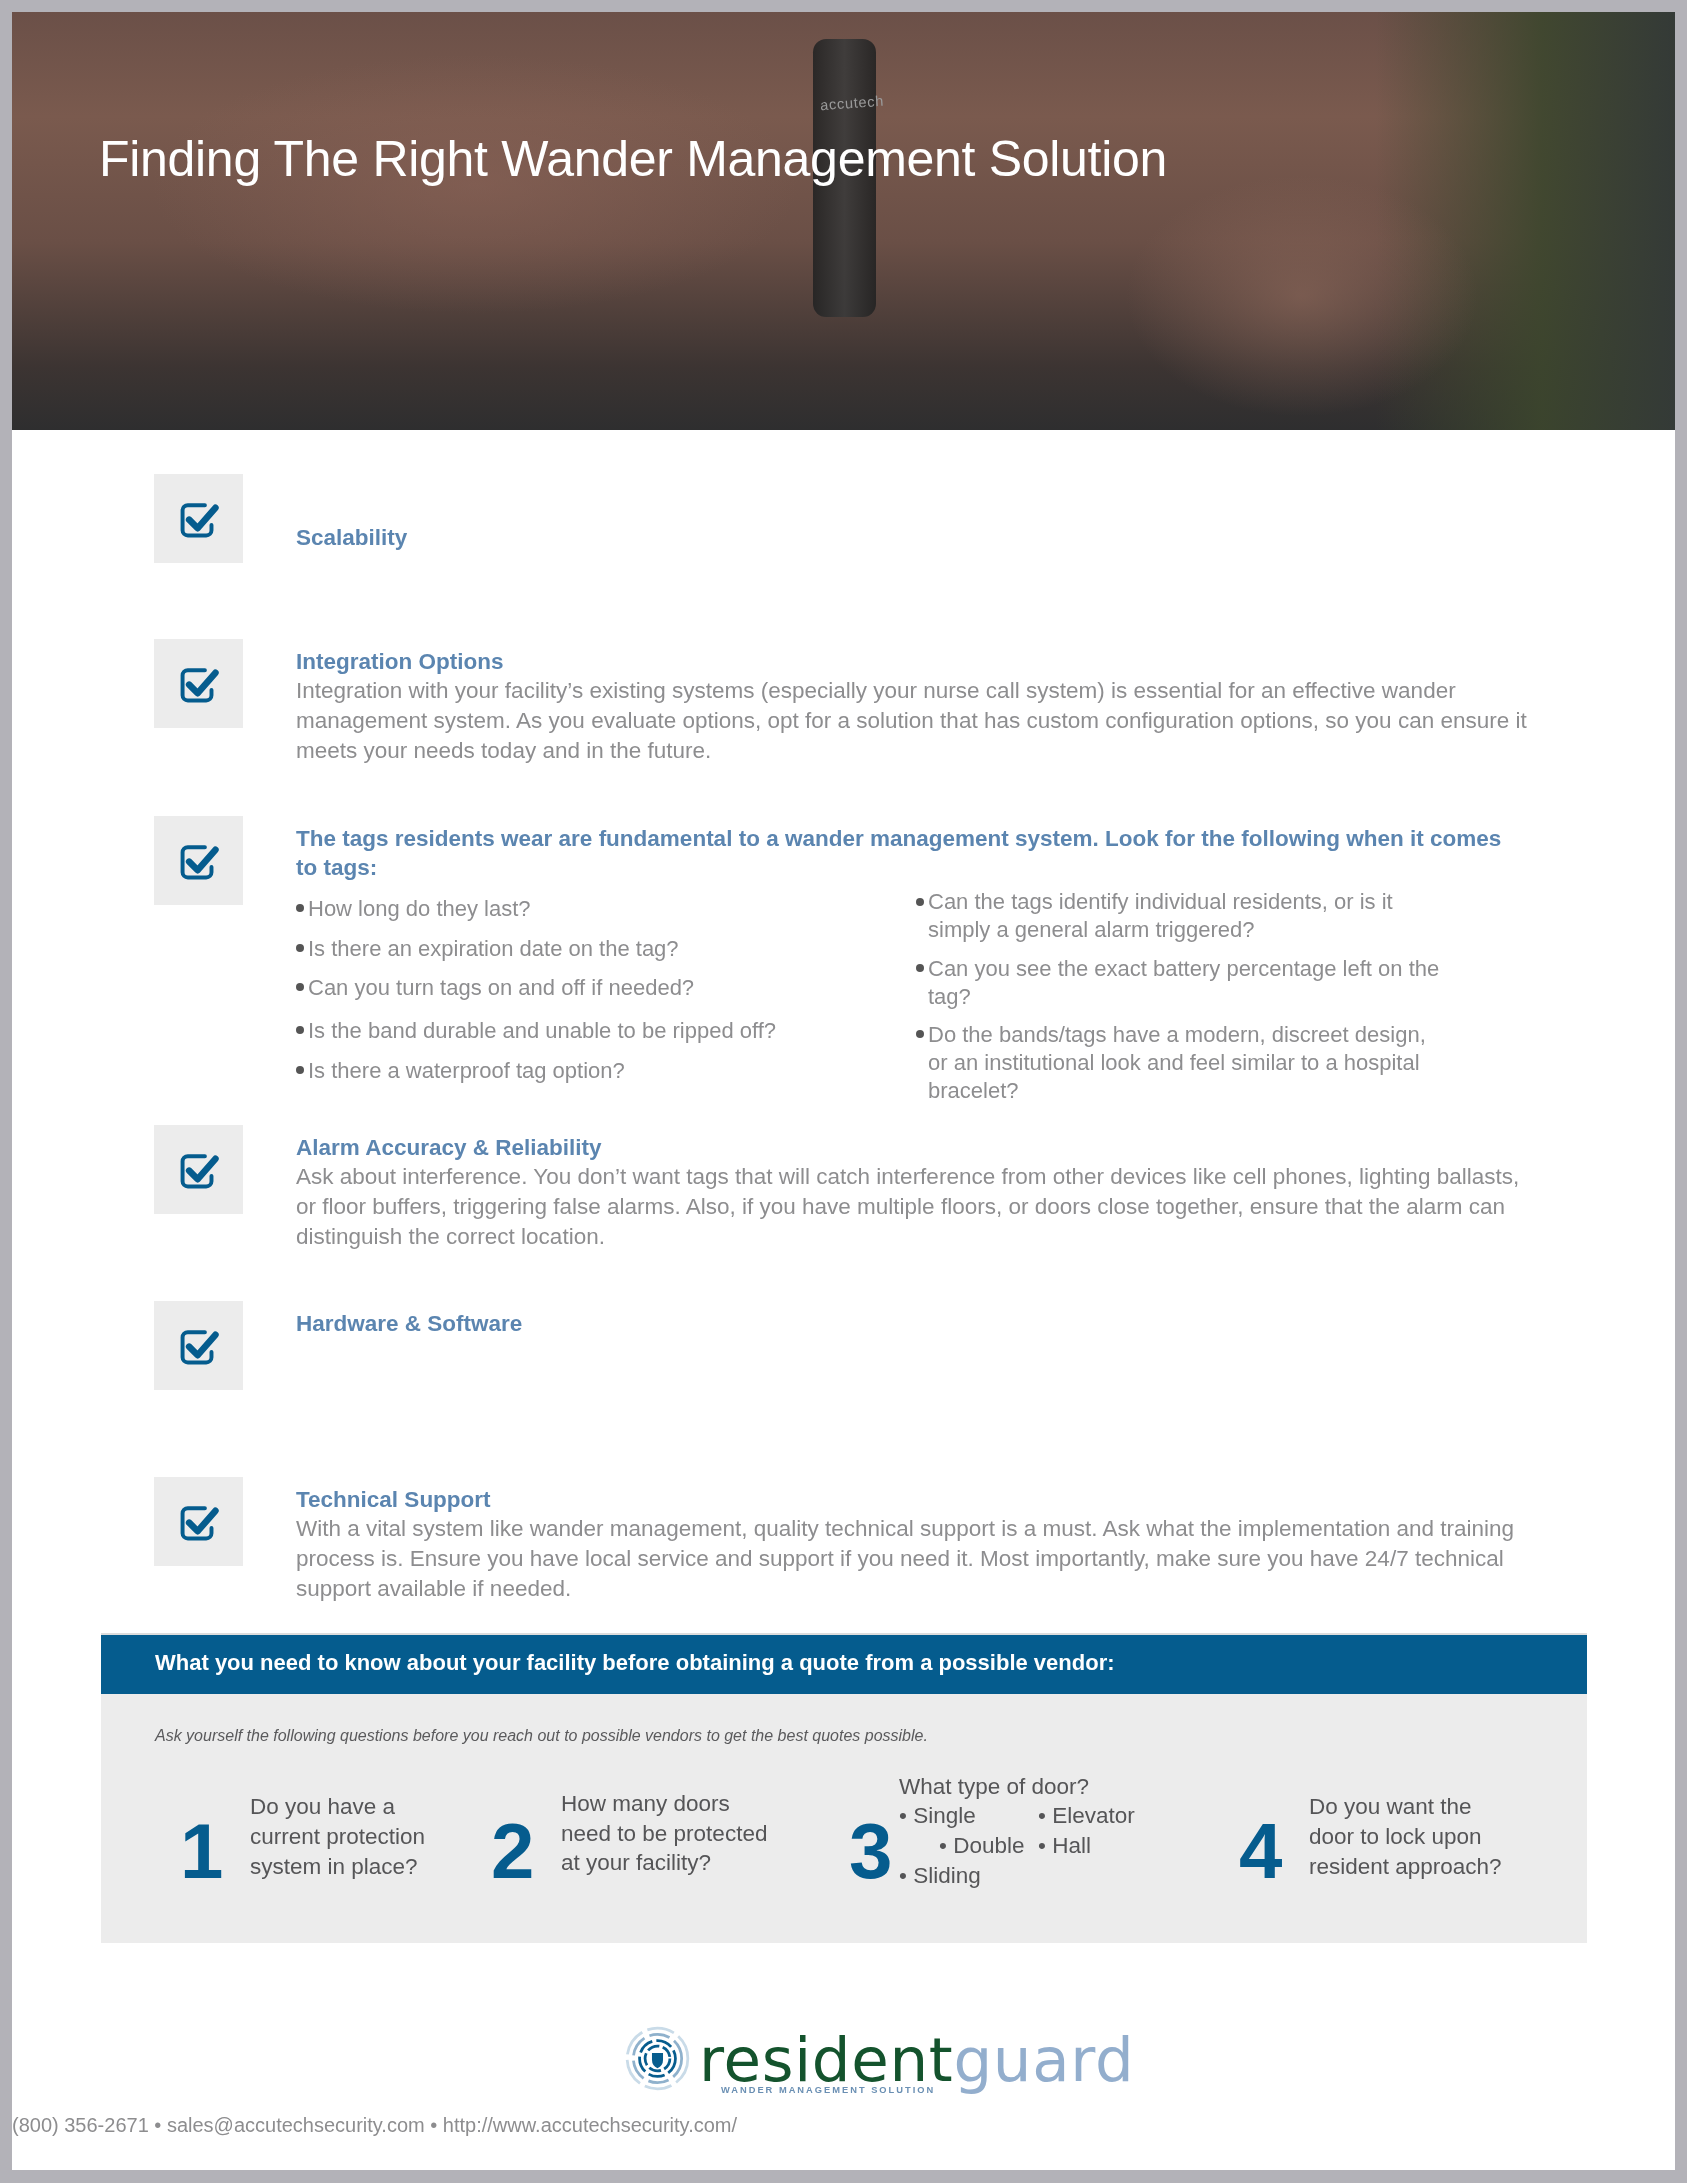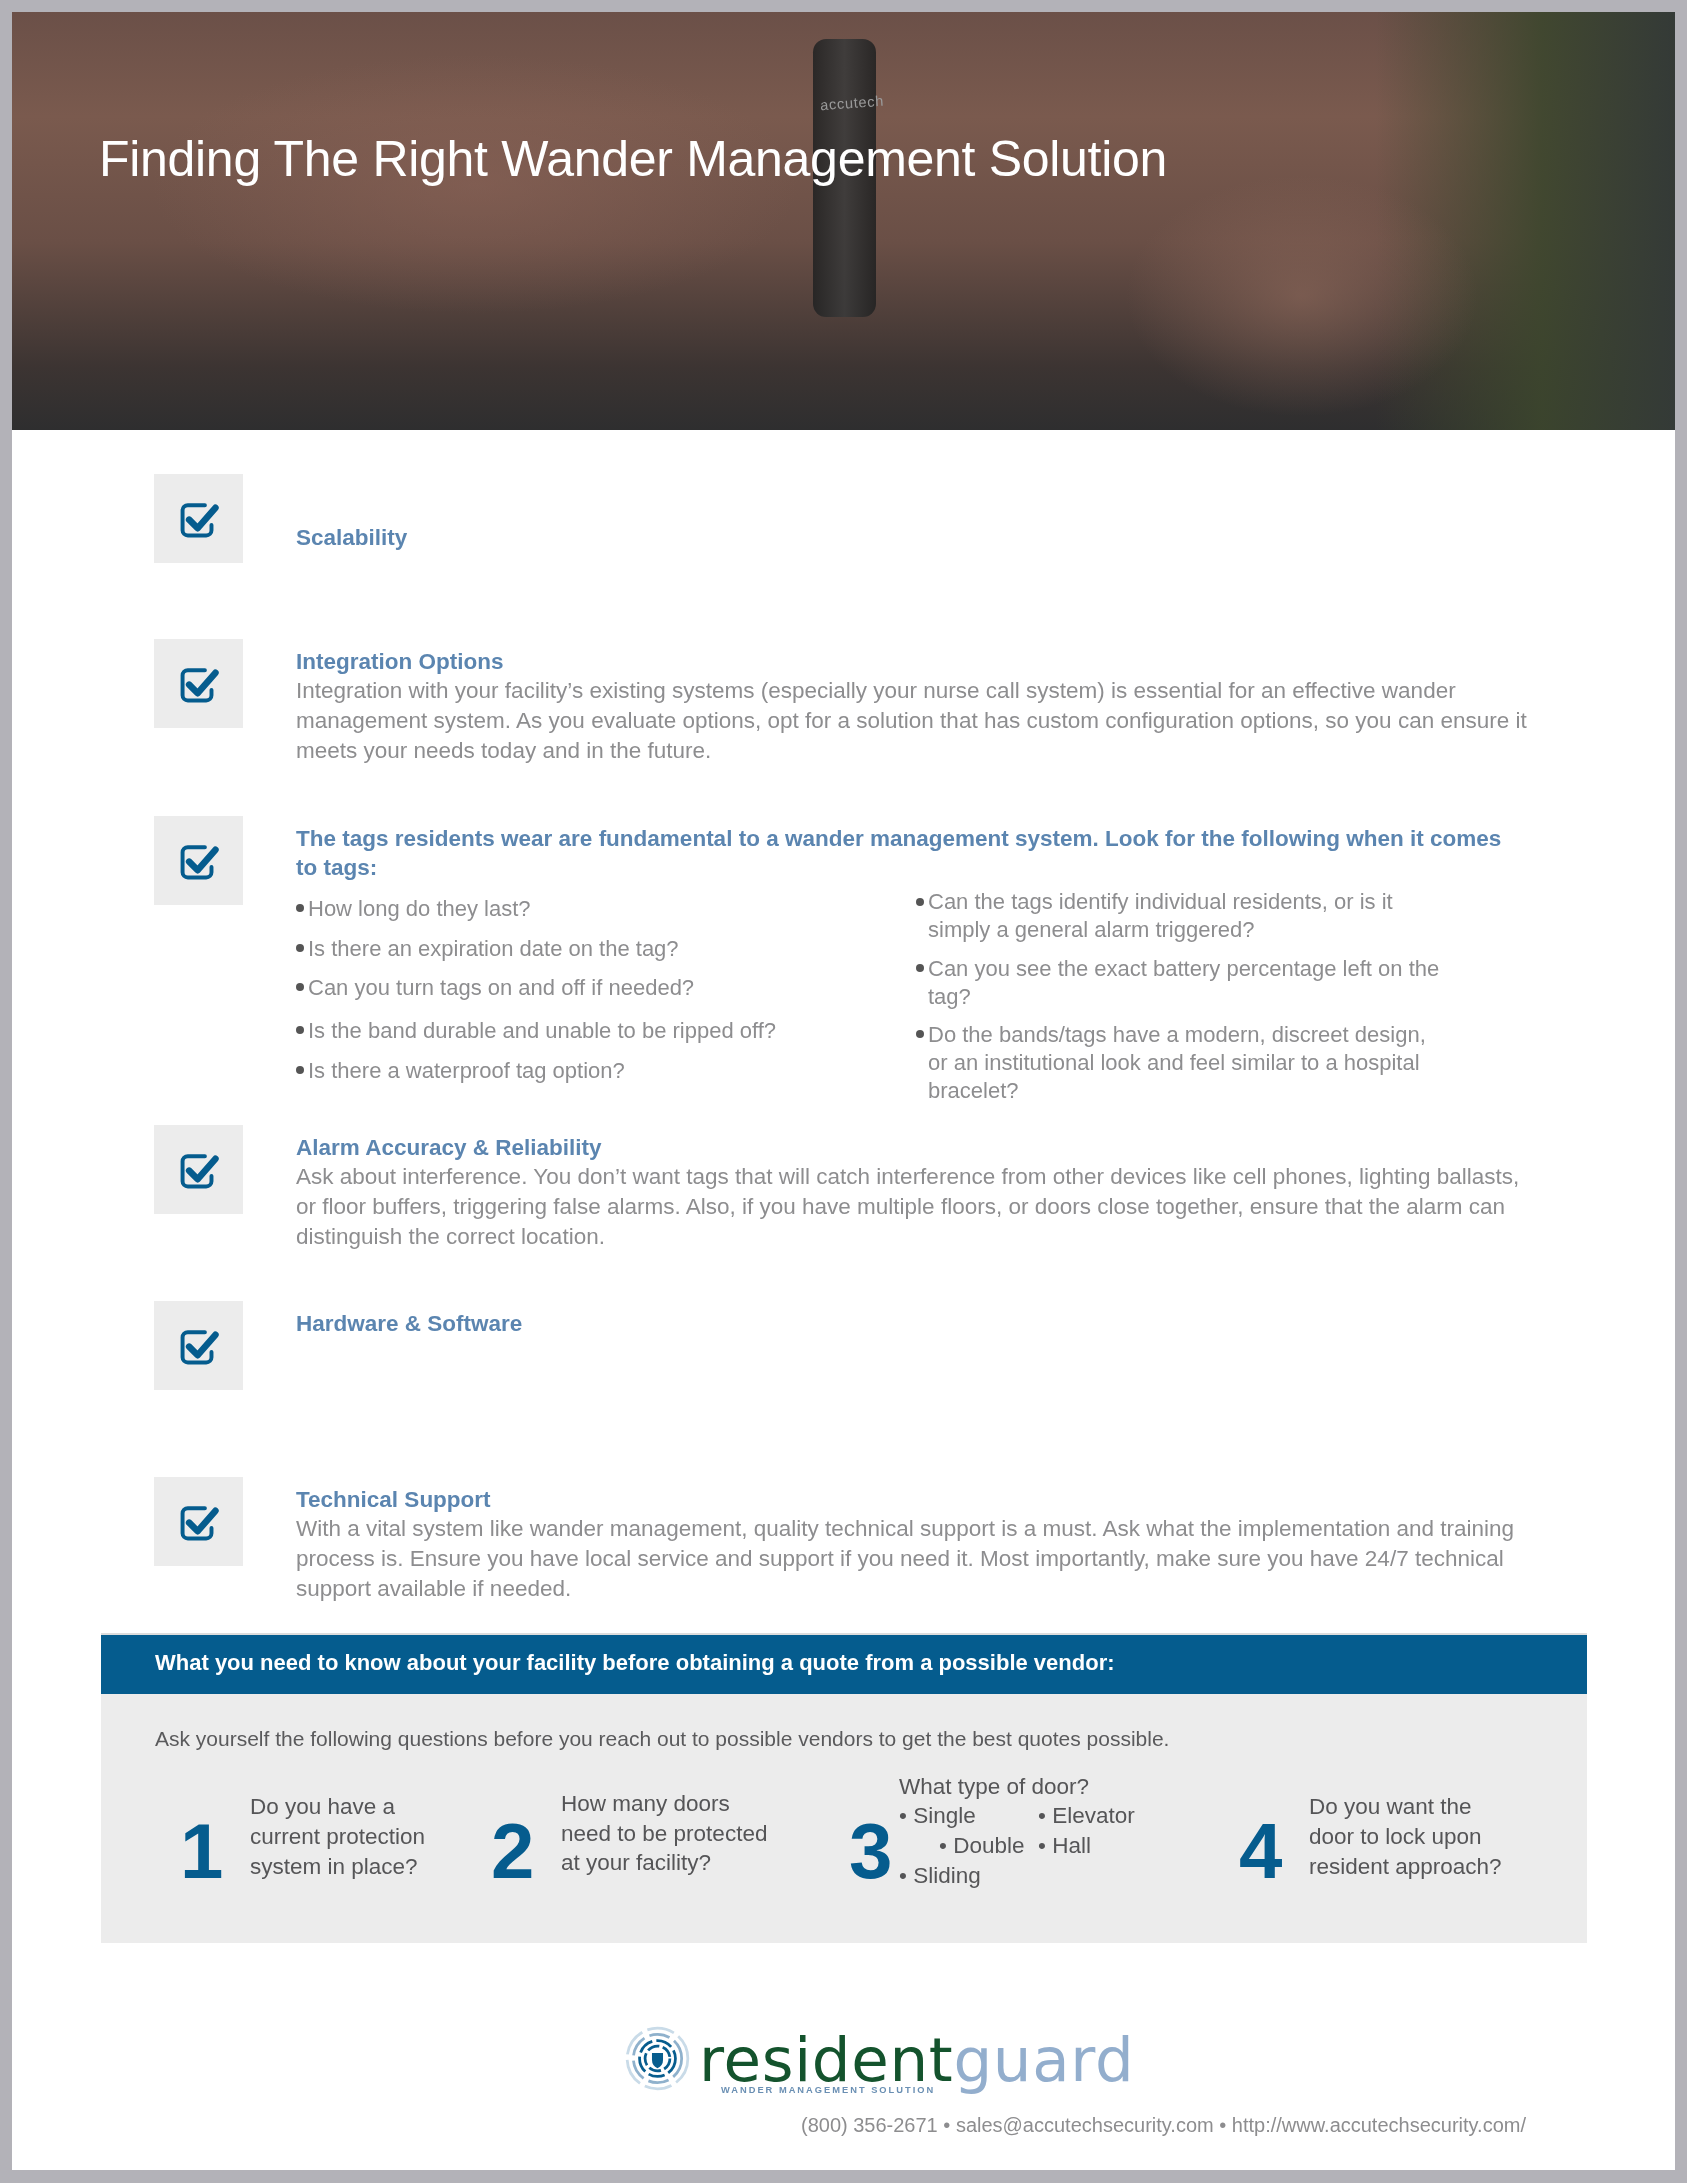--- a/index.html
+++ b/index.html
@@ -90,21 +90,21 @@
     background: #055c8e;
     border-top: 2px solid #dcdcdc;
     box-sizing: border-box;
   }
   .vendor-head-text {
     position: absolute; left: 54px; top: 14.6px;
     color: #ffffff; font-size: 22px; font-weight: bold;
   }
   .vendor-sub {
     position: absolute; left: 54px; top: 94px;
-    color: #5a5a5c; font-size: 21px;
+    color: #5a5a5c; font-size: 16px; font-style: italic;
   }
   .q {
     position: absolute; top: 159px;
   }
   .q .num {
     position: absolute; color: #055c8e; font-size: 78px; font-weight: bold;
     line-height: 78px;
   }
   .q .qt {
     position: absolute; color: #555557; font-size: 22.5px; line-height: 30px;
@@ -121,21 +121,21 @@
     font-size: 61px; line-height: 73px; letter-spacing: 0.7px;
     font-family: "DejaVu Sans", sans-serif; font-weight: normal;
   }
   .logo-text .r { color: #14532d; }
   .logo-text .g { color: #93aecd; }
   .logo-tag {
     position: absolute; left: 98px; top: 62px;
     color: #6a8fb3; font-size: 9.3px; font-weight: bold; letter-spacing: 2px;
   }
   .contact {
-    position: absolute; left: 0; top: 2102px; width: 1514px; text-align: right;
+    position: absolute; left: 0; top: 2102px; width: 1514px; text-align: left;
     color: #8d8d8f; font-size: 20px;
   }
 </style>
 </head>
 <body>
 
 <div class="page">
 
   <div class="hero">
     <div class="band"></div>

